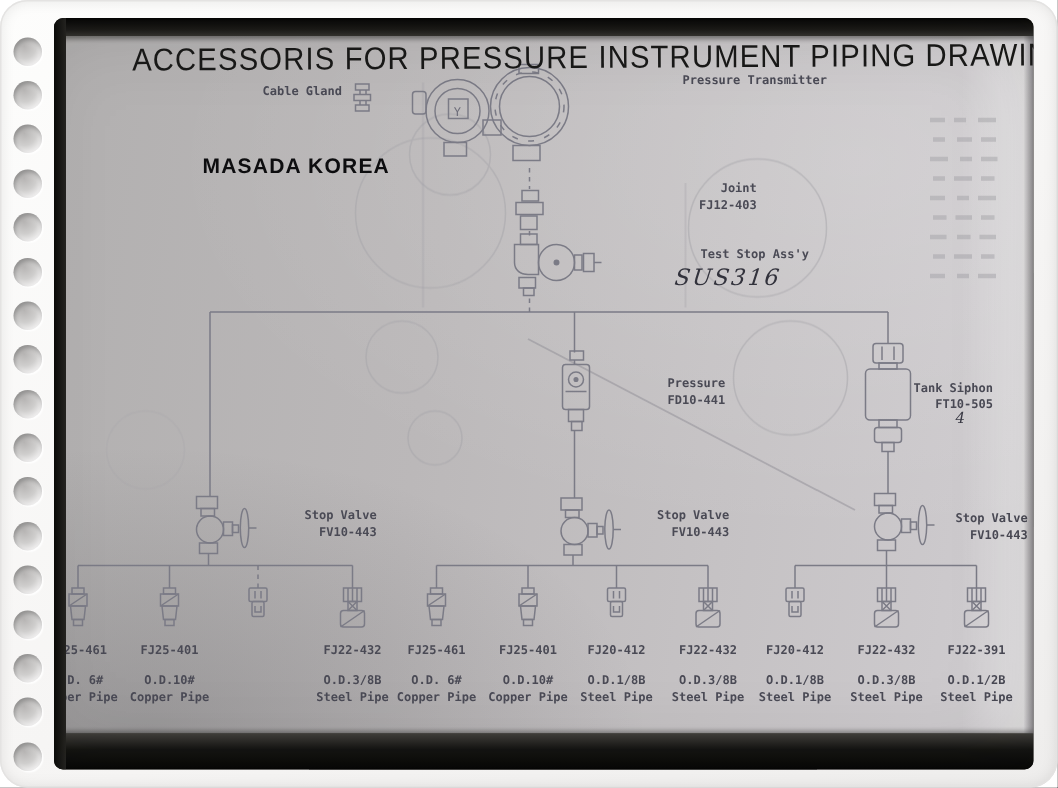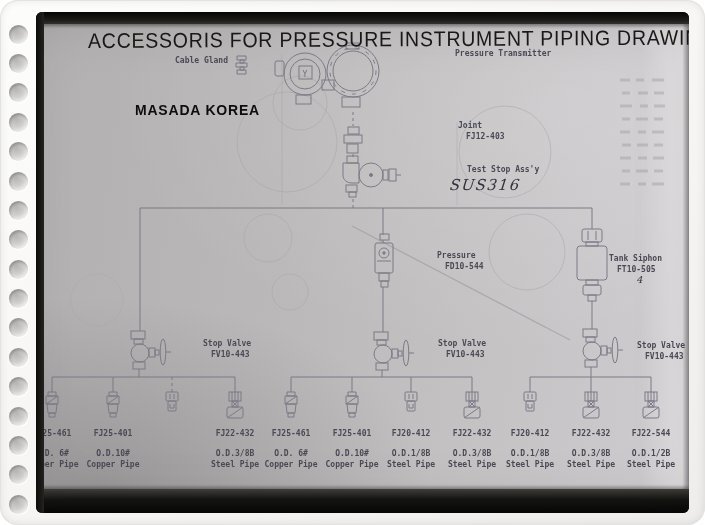--- a/index.html
+++ b/index.html
@@ -37,21 +37,21 @@
   svg.layer { position:absolute; inset:0; width:705px; height:525px; }
 
   
   .title { position:absolute; left:88px; top:29px; font-size:21px; font-weight:400; letter-spacing:.8px;
            color:#191918; white-space:nowrap; transform:scaleX(.93) rotate(-.3deg); transform-origin:left top; }
   .brand { position:absolute; left:119px; top:102px; font-size:14px; font-weight:bold; letter-spacing:.8px; color:#0d0d0f;margin-left:16px; }
 
   .lbl { position:absolute; font-family:"DejaVu Sans Mono",monospace; font-size:8px; line-height:10px;
          font-weight:bold; color:#4a4a55; white-space:pre;margin-left:12px; }
   .pair div { font-family:"DejaVu Sans Mono",monospace; font-size:8px; line-height:10px; font-weight:bold; color:#4a4a55; white-space:pre; }
-  .pair { position:absolute; }
+  .pair { position:absolute;text-align:right; }
   .pair .ind { margin-left:8px; margin-top:1px; }
 
   .hand { position:absolute; font-family:"DejaVu Serif",serif; font-style:italic; font-size:15px;
           letter-spacing:1.5px; color:#32323c; transform:skewX(-7deg); }
   .hand4 { position:absolute; font-family:"DejaVu Serif",serif; font-style:italic; font-size:10px; color:#3a3a45; }
 
   .fit { position:absolute; top:429px; width:64px; text-align:center; }
   .fit div { font-family:"DejaVu Sans Mono",monospace; font-size:8px; line-height:10px; font-weight:bold; color:#4a4a55; white-space:pre; }
   .fit .od   { position:absolute; top:20px; width:100%; }
   .fit .pipe { position:absolute; top:31px; width:100%; }
@@ -250,21 +250,21 @@
     <div class="pair" style="left:458px;top:121px">
       <div>Joint</div>
       <div class="ind">FJ12-403</div>
     </div>
 
     <div class="lbl" style="left:455px;top:165px">Test Stop Ass'y</div>
     <div class="hand" style="left:450px;top:176px">SUS316</div>
 
     <div class="pair" style="left:437px;top:251px">
       <div>Pressure</div>
-      <div class="ind">FD10-544</div>
+      <div class="ind">FD10-441</div>
     </div>
 
     <div class="pair" style="left:609px;top:254px">
       <div>Tank Siphon</div>
       <div class="ind">FT10-505</div>
     </div>
     <div class="hand4" style="left:637px;top:274px">4</div>
 
     <div class="pair" style="left:203px;top:339px">
       <div>Stop Valve</div>
@@ -323,21 +323,21 @@
       <div class="part">FJ20-412</div>
       <div class="od">O.D.1/8B</div>
       <div class="pipe">Steel Pipe</div>
     </div>
     <div class="fit" style="left:559px">
       <div class="part">FJ22-432</div>
       <div class="od">O.D.3/8B</div>
       <div class="pipe">Steel Pipe</div>
     </div>
     <div class="fit" style="left:619px">
-      <div class="part">FJ22-544</div>
+      <div class="part">FJ22-391</div>
       <div class="od">O.D.1/2B</div>
       <div class="pipe">Steel Pipe</div>
     </div>
 
     <div class="band-top"></div>
     <div class="band-bottom"></div>
     <div class="strip-left"></div>
     <div class="vignette"></div>
   </div>
 </div>

